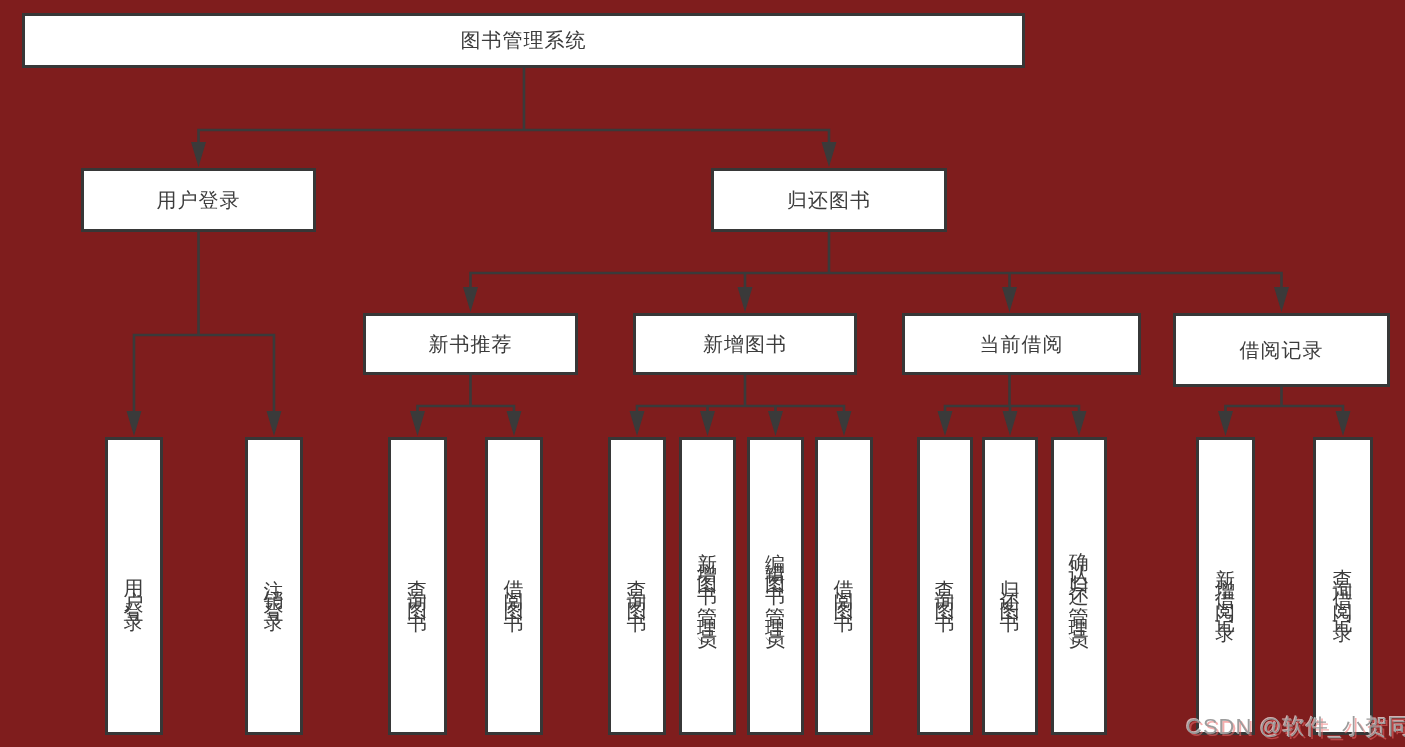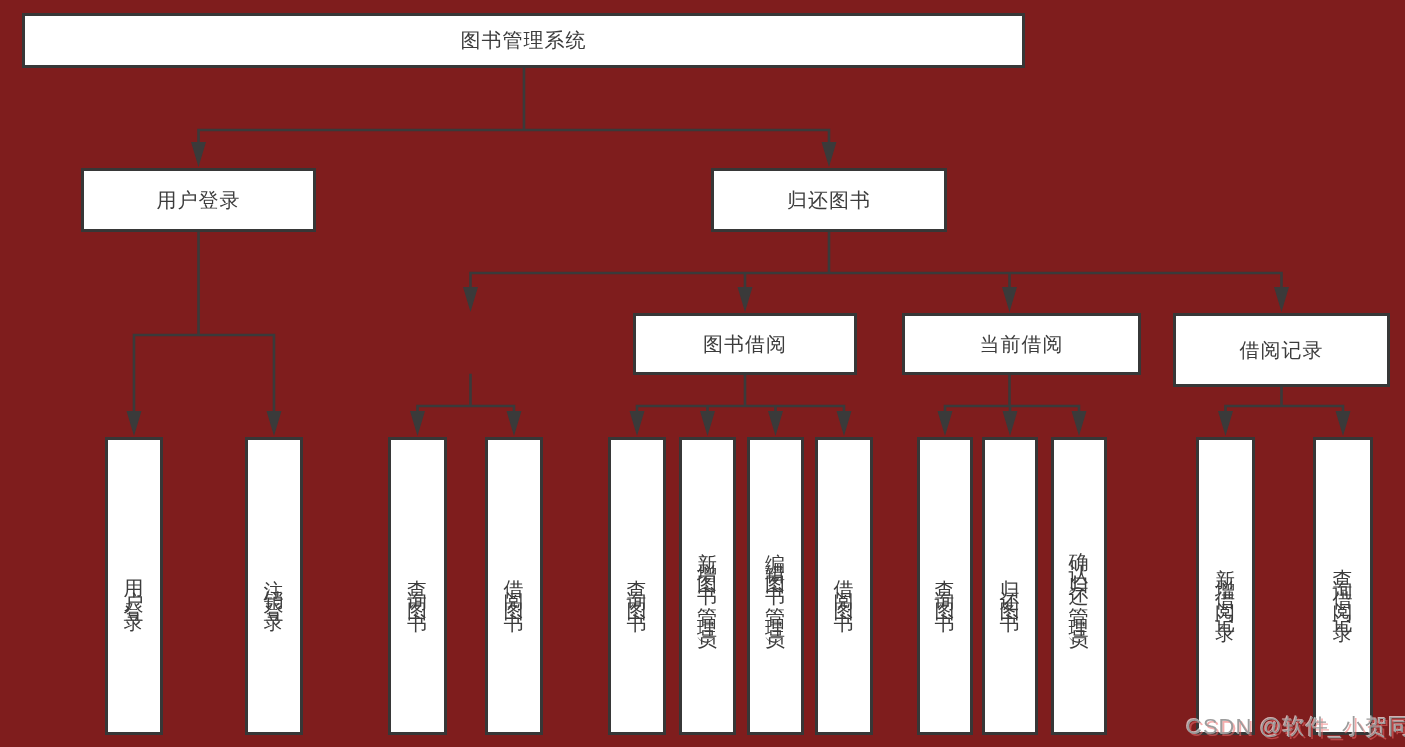--- a/index.html
+++ b/index.html
@@ -90,22 +90,25 @@
     <span>图书管理系统</span>
   </div>
 
   <div class="node hbox" style="left:81px;top:168px;width:235px;height:64px">
     <span>用户登录</span>
   </div>
   <div class="node hbox" style="left:711px;top:168px;width:236px;height:64px">
     <span>归还图书</span>
   </div>
 
+  <div class="node hbox" style="left:363px;top:313px;width:215px;height:62px">
+    <span>新书推荐</span>
+  </div>
   <div class="node hbox" style="left:633px;top:313px;width:224px;height:62px">
-    <span>图书借阅</span>
+    <span>新增图书</span>
   </div>
   <div class="node hbox" style="left:902px;top:313px;width:239px;height:62px">
     <span>当前借阅</span>
   </div>
   <div class="node hbox" style="left:1173px;top:313px;width:217px;height:74px">
     <span>借阅记录</span>
   </div>
 
   <div class="node vbox" style="left:105px;top:437px;width:58px;height:298px">
     <span>用户登录</span>

